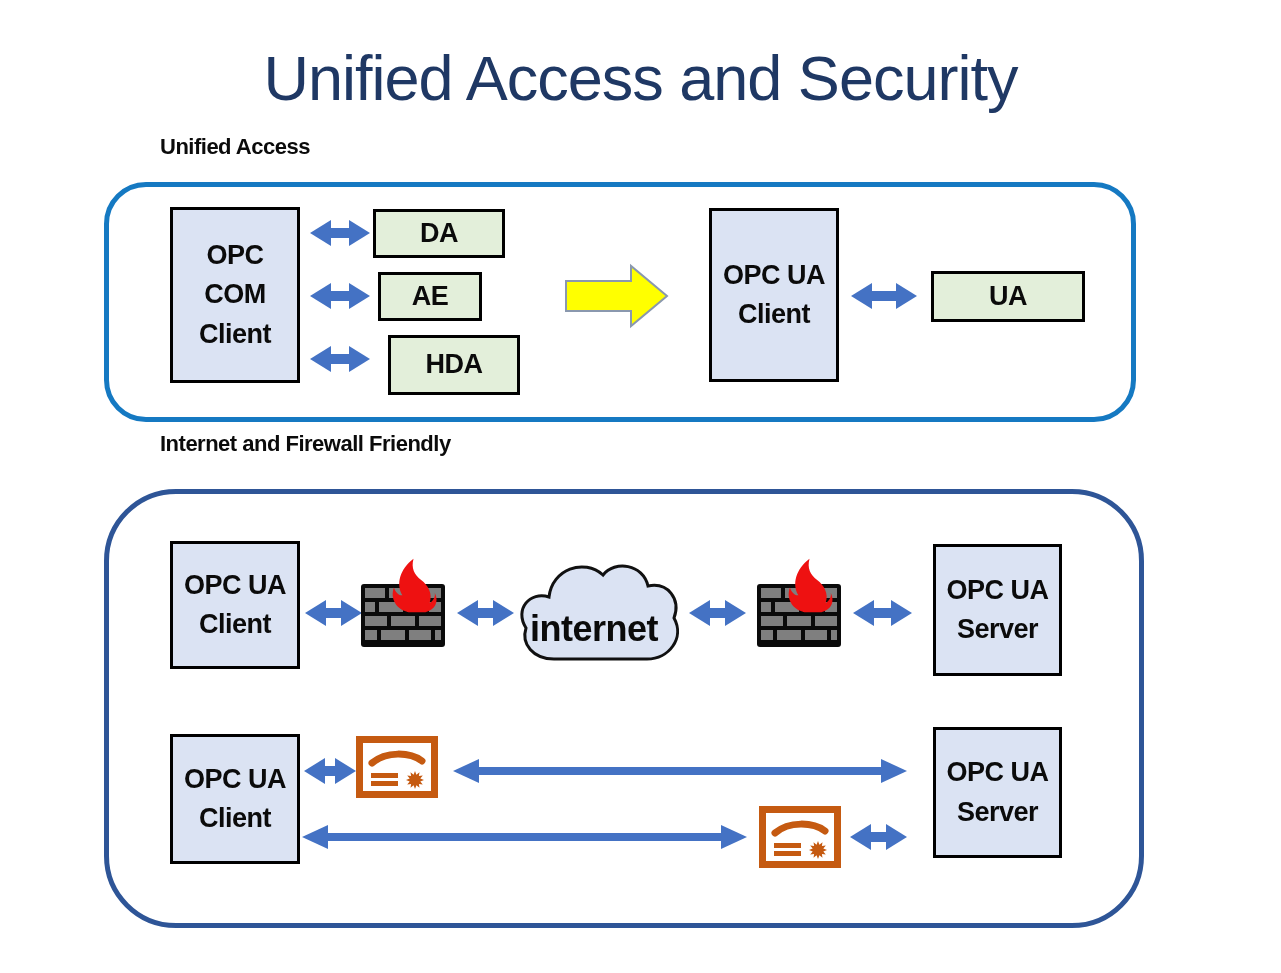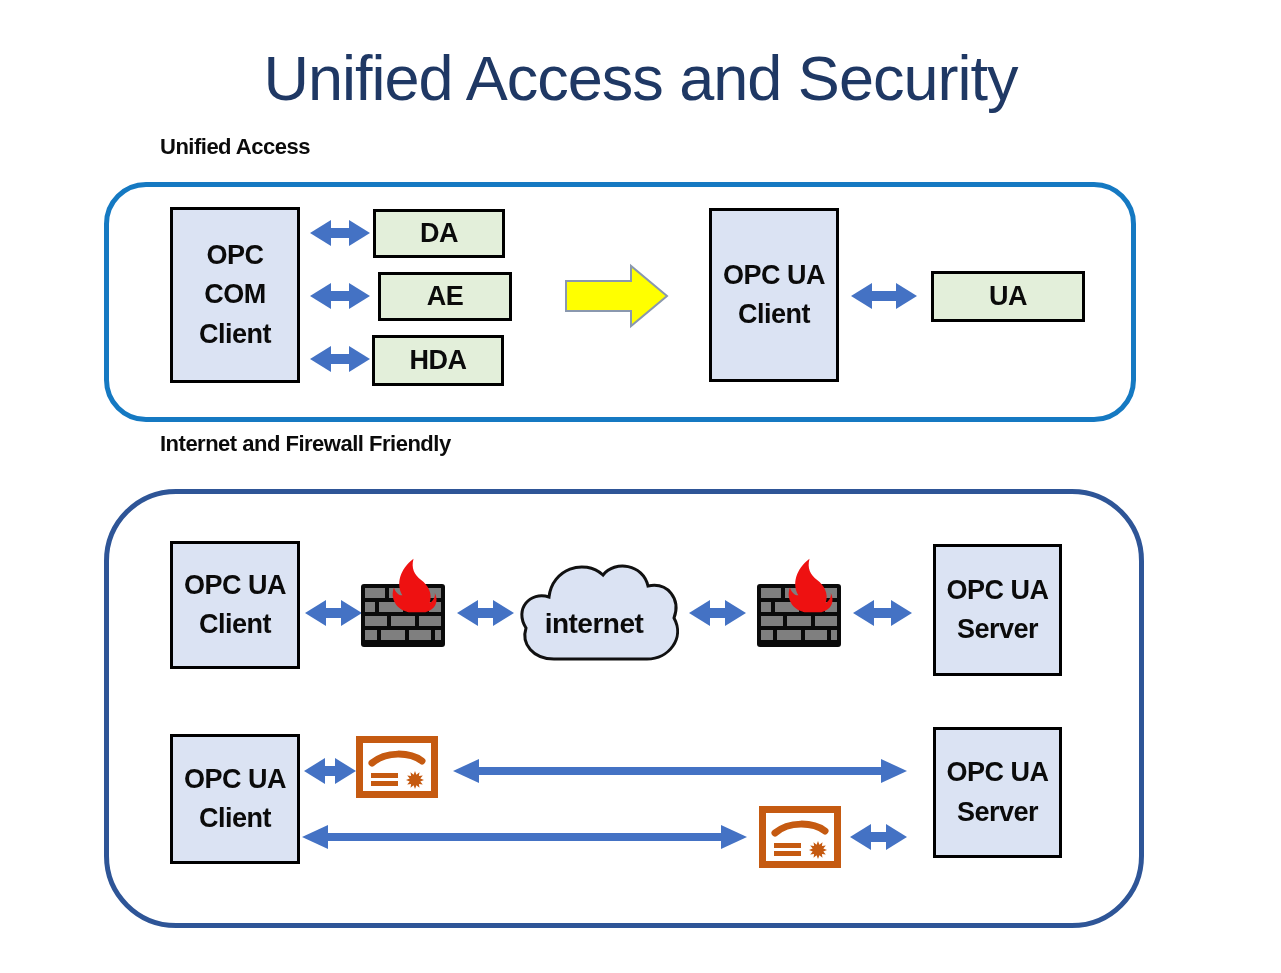--- a/index.html
+++ b/index.html
@@ -52,21 +52,21 @@
   .yellow-arrow{position:absolute;left:565px;top:263px;width:104px;height:66px;}
 
   .firewall{position:absolute;width:84px;height:91px;}
   .firewall .wall{position:absolute;left:0;bottom:0;width:84px;height:63px;}
   .firewall .flame{position:absolute;left:27px;top:0;width:51px;height:58px;}
 
   .cloud{position:absolute;left:516px;top:555px;width:168px;height:110px;}
   .cloud svg{position:absolute;left:0;top:0;width:100%;height:100%;}
   .cloud-label{
     position:absolute;left:0;right:12px;top:53px;text-align:center;
-    font-weight:bold;font-size:28px;color:#0b0b0b;letter-spacing:-0.5px;
+    font-weight:bold;font-size:36px;color:#0b0b0b;letter-spacing:-0.5px;
   }
   .cert{position:absolute;width:82px;height:62px;}
 </style>
 </head>
 <body>
 
 <div class="canvas">
 
   <div class="page-title">Unified Access and Security</div>
 
@@ -87,22 +87,22 @@
       <span class="bar"></span>
       <span class="h r"></span>
   </div>
   <div class="darrow" style="left:310px;top:346px;width:60px">
     <span class="h l"></span>
       <span class="bar"></span>
       <span class="h r"></span>
   </div>
 
   <div class="node green" style="left:373px;top:209px;width:132px;height:49px">DA</div>
-  <div class="node green" style="left:378px;top:272px;width:134px;height:49px">AE</div>
-  <div class="node green" style="left:372px;top:335px;width:132px;height:51px">HDA</div>
+  <div class="node green" style="left:378px;top:272px;width:104px;height:49px">AE</div>
+  <div class="node green" style="left:388px;top:335px;width:132px;height:60px">HDA</div>
 
   <svg class="yellow-arrow" viewBox="0 0 104 66">
     <polygon points="1,18 66,18 66,3 102,33 66,63 66,48 1,48" fill="#FFFF00" stroke="#8A98AE" stroke-width="2" stroke-linejoin="miter"></polygon>
   </svg>
 
   <div class="node" style="left:709px;top:208px;width:130px;height:174px">OPC UA
 Client</div>
 
   <div class="darrow" style="left:851px;top:283px;width:66px">
     <span class="h l"></span>

